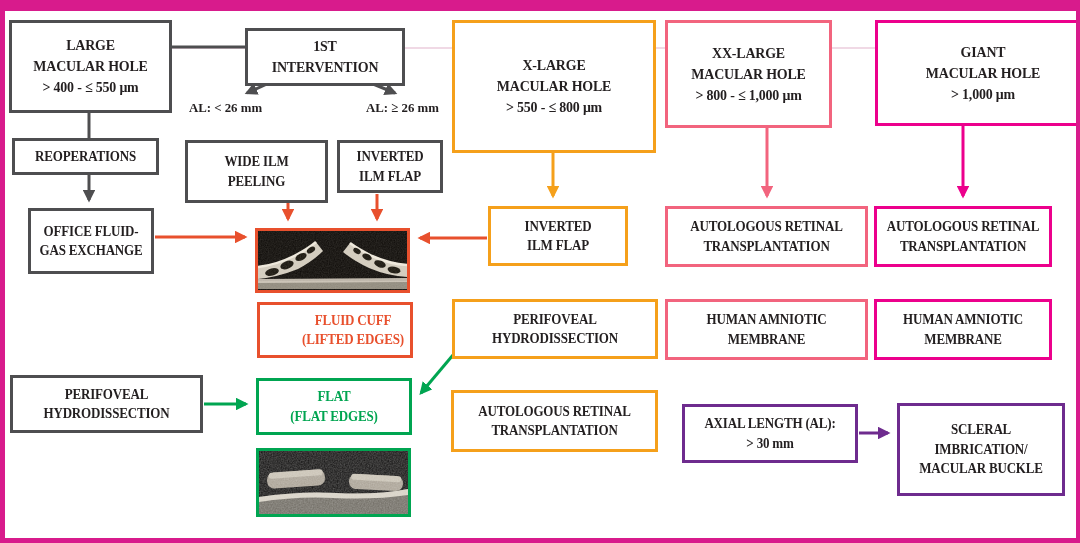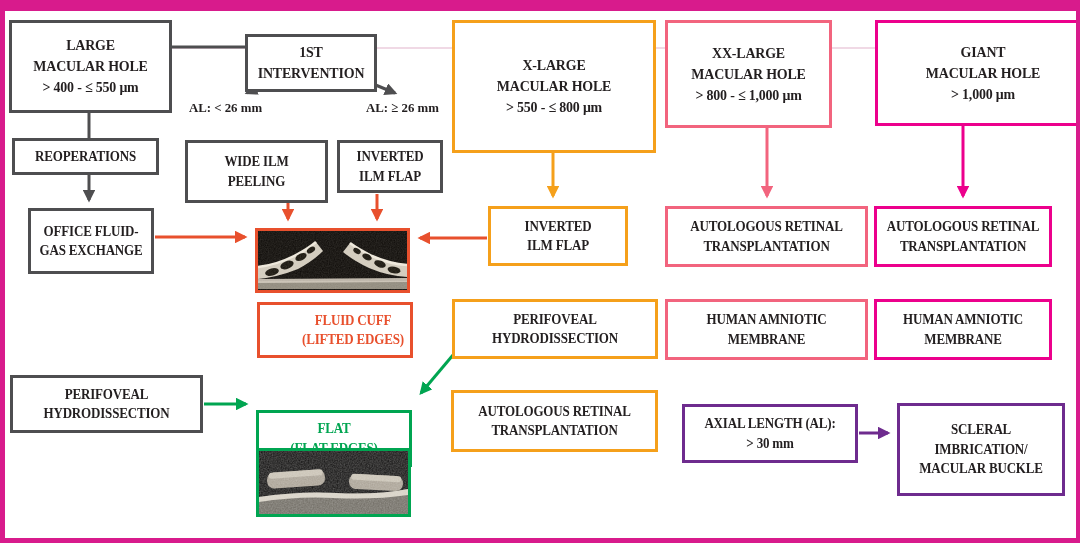--- a/index.html
+++ b/index.html
@@ -25,21 +25,21 @@
   .ln{display:block;}
   .fs-lg .ln{font-size:15px;line-height:21px;}
   .fs-md .ln{font-size:14px;line-height:19.5px;}
   .b-orange{border-color:var(--orange);}
   .b-pink{border-color:var(--pink);}
   .b-magenta{border-color:var(--magenta);}
   .b-verm{border-color:var(--vermilion);padding-left:36px;}
   .b-green{border-color:var(--green);}
   .b-purple{border-color:var(--purple);}
   .t-verm{color:var(--vermilion);}
-  .t-green{color:var(--green);margin-top:32px;}
+  .t-green{color:var(--green);}
   .al-label{
     position:absolute;z-index:2;font-weight:700;font-size:13.5px;color:var(--text);
     text-align:center;transform:scaleX(0.95);
   }
   .oct{position:absolute;z-index:2;box-sizing:border-box;overflow:hidden;background:#000;}
   .oct svg{display:block;}
   .oct1{border:3px solid var(--vermilion);}
   .oct2{border:3px solid var(--green);}
   .stroke-gray{stroke:var(--gray);}  .fill-gray{fill:var(--gray);}
   .stroke-verm{stroke:var(--vermilion);} .fill-verm{fill:var(--vermilion);}
@@ -104,21 +104,21 @@
     <line class="wire stroke-purple" x1="859" y1="433" x2="888" y2="433" marker-end="url(#m-purple)"></line>
   </svg>
 
   <div class="box fs-lg" style="left:9px;top:20px;width:163px;height:93px">
     <div class="txt">
         <span class="ln">LARGE</span>
         <span class="ln">MACULAR HOLE</span>
         <span class="ln">&gt; 400 - ≤ 550 μm</span>
       </div>
   </div>
-  <div class="box fs-lg" style="left:245px;top:34px;width:132px;height:58px">
+  <div class="box fs-lg" style="left:245px;top:28px;width:160px;height:58px">
     <div class="txt">
         <span class="ln">1ST</span>
         <span class="ln">INTERVENTION</span>
       </div>
   </div>
   <div class="box fs-lg b-orange" style="left:452px;top:20px;width:204px;height:133px">
     <div class="txt">
         <span class="ln">X-LARGE</span>
         <span class="ln">MACULAR HOLE</span>
         <span class="ln">&gt; 550 - ≤ 800 μm</span>

